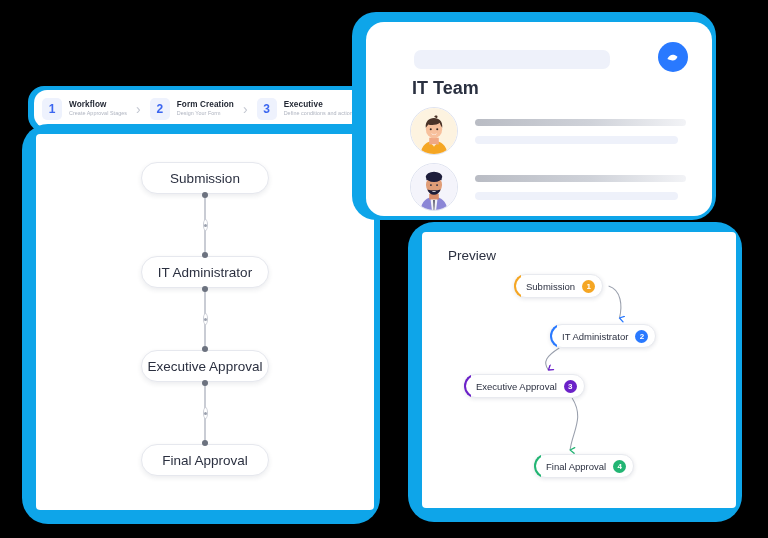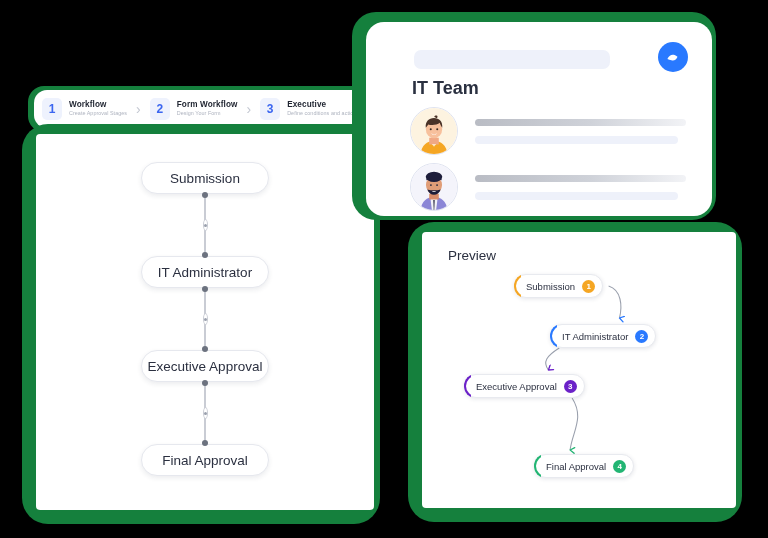--- a/index.html
+++ b/index.html
@@ -11,21 +11,21 @@
     font-family: "Liberation Sans", sans-serif;
     overflow: hidden;
     position: relative;
   }
 
   .stage { position: absolute; inset: 0; }
 
   
   .frame {
     position: absolute;
-    background: #15803d;
+    background: #0ea5e9;
     border-radius: 26px;
   }
   .frame > .card {
     position: absolute;
     background: #ffffff;
     border-radius: 4px;
   }
 
   
   #stepper-frame { left: 28px; top: 86px; width: 346px; height: 46px; border-radius: 16px; }
@@ -214,21 +214,21 @@
         <div class="step-text">
           <div class="step-title">Workflow</div>
           <div class="step-sub">Create Approval Stages</div>
         </div>
       </div>
       <div class="step-sep">›</div>
 
       <div class="step">
         <div class="step-num">2</div>
         <div class="step-text">
-          <div class="step-title">Form Workflow</div>
+          <div class="step-title">Form Creation</div>
           <div class="step-sub">Design Your Form</div>
         </div>
       </div>
       <div class="step-sep">›</div>
 
       <div class="step">
         <div class="step-num">3</div>
         <div class="step-text">
           <div class="step-title">Executive</div>
           <div class="step-sub">Define conditions and actions</div>

